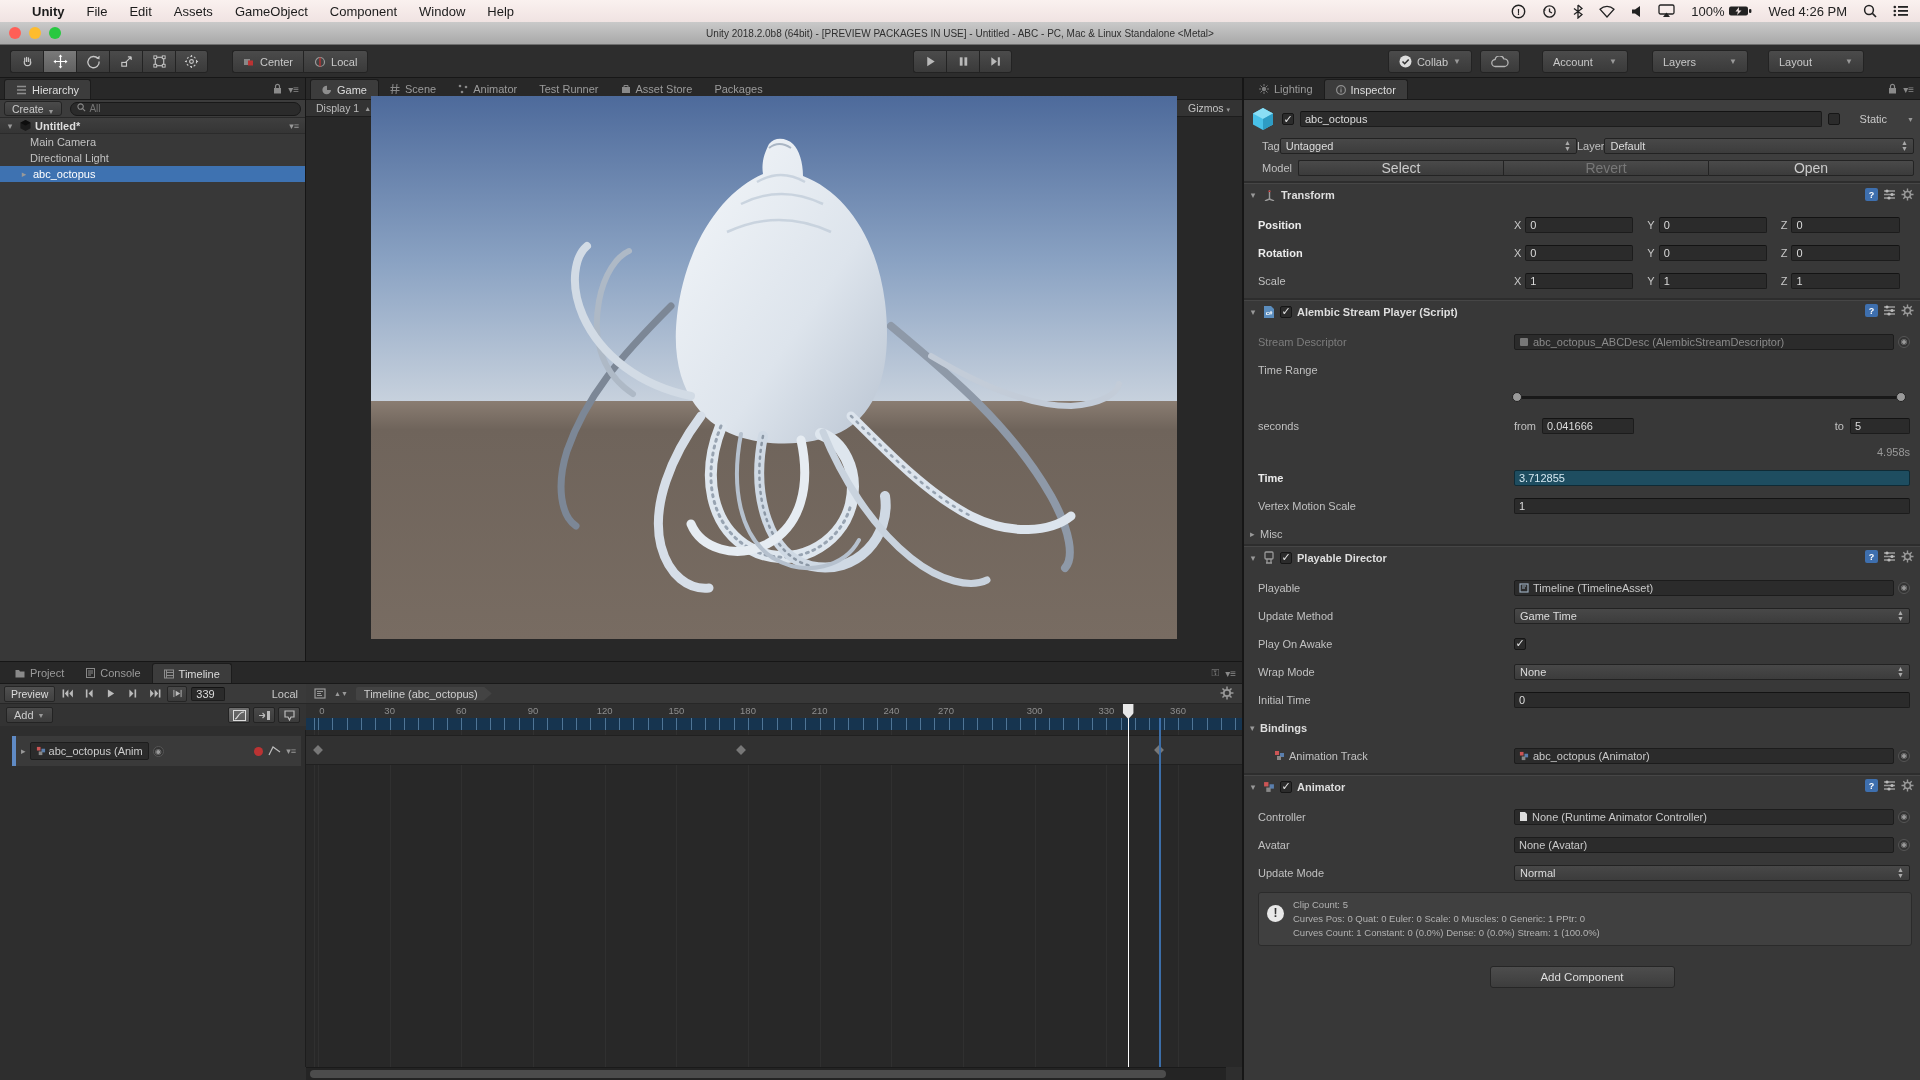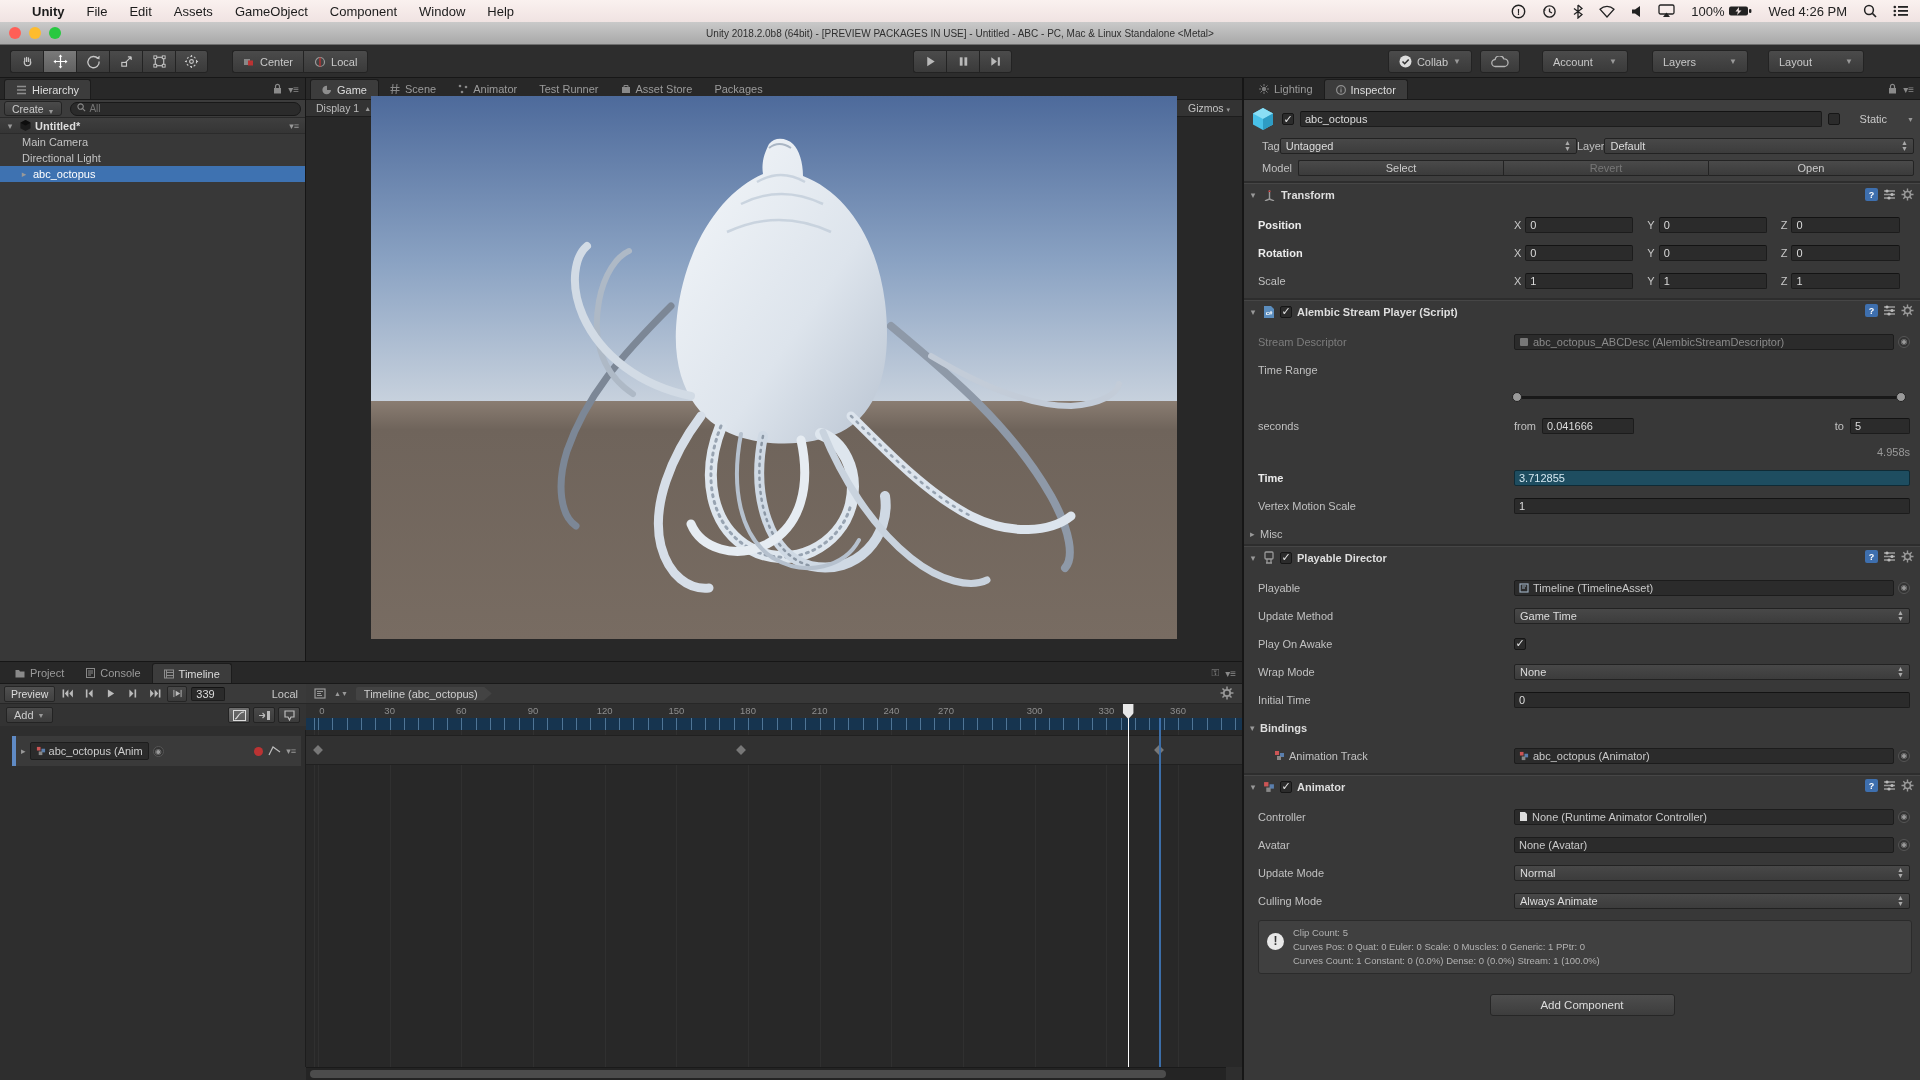--- a/index.html
+++ b/index.html
@@ -48,21 +48,21 @@
 .mini-icon{display:inline-flex;flex:none}
 
 
 #hierarchy{position:absolute;top:78px;left:0;width:306px;height:583px;background:#383838;border-right:1px solid #161616}
 #hier-toolbar{height:18px;background:#3c3c3c;border-bottom:1px solid #292929;display:flex;align-items:center;padding:1px 4px;gap:8px}
 #create-btn{background:linear-gradient(#4a4a4a,#3b3b3b);border:1px solid #232323;border-radius:3px;height:15px;padding:0 7px;display:flex;align-items:flex-end;gap:4px;color:#ccc;font-size:10.5px}
 #hier-search{flex:1;background:#2b2b2b;border:1px solid #191919;border-radius:8px;height:14px;display:flex;align-items:center;padding:0 6px;color:#8a8a8a;font-size:10px;gap:3px}
 #hier-search input{background:transparent;border:none;outline:none;color:#bbb;font-size:10px;width:100%}
 .hrow{height:16px;display:flex;align-items:center;padding-left:4px;gap:3px;color:#c2c2c2}
 .hrow .disc{width:12px;color:#999;font-size:9px;text-align:center;flex:none}
-.hrow.child{padding-left:22px}
+.hrow.child{padding-left:30px}
 .hrow.sel{background:#3e72b1;color:#fff}
 .hrow.scene{background:linear-gradient(#3f3f3f,#353535);border-bottom:1px solid #2b2b2b;color:#ddd;font-weight:bold}
 .hrow.scene .optics{margin-left:auto;margin-right:6px;color:#999;font-size:9px}
 
 
 #game{position:absolute;top:78px;left:306px;width:937px;height:583px;background:#282828;border-right:1px solid #161616}
 #game-ctrl{height:17px;background:#333;border-bottom:1px solid #1d1d1d;display:flex;align-items:center;padding:0 6px;gap:8px;color:#bdbdbd;font-size:10.5px}
 #game-ctrl .gpopup{display:flex;align-items:center;gap:5px;padding:0 4px;height:15px}
 #game-ctrl .sep{width:1px;height:12px;background:#222;box-shadow:1px 0 0 #3f3f3f}
 #scale-slider{width:290px;height:2px;background:#222;border-radius:2px;position:relative}
@@ -75,21 +75,21 @@
 
 
 #inspector{position:absolute;top:78px;left:1243px;width:677px;height:1002px;background:#383838;border-left:1px solid #161616;overflow:hidden}
 #insp-head{background:#3e3e3e;border-bottom:1px solid #2a2a2a;padding:6px 6px 6px 6px}
 #insp-row1{display:flex;align-items:center;gap:6px}
 #name-field{flex:1}
 #static-box{display:flex;align-items:center;gap:20px;color:#c9c9c9}
 #insp-row2{display:flex;align-items:center;margin-top:6px;padding-left:12px}
 #insp-row3{display:flex;align-items:center;margin-top:6px;gap:0;padding-left:12px}
 .ibtnbar{display:flex;flex:1}
-.ibtn{flex:1;height:16px;background:linear-gradient(#4a4a4a,#3b3b3b);border:1px solid #232323;border-right-width:0;color:#ccc;display:flex;align-items:center;justify-content:center;font-size:11px}
+.ibtn{flex:1;height:16px;background:linear-gradient(#4a4a4a,#3b3b3b);border:1px solid #232323;border-right-width:0;color:#ccc;display:flex;align-items:center;justify-content:center;font-size:14px}
 .ibtn:first-child{border-radius:2px 0 0 2px}
 .ibtn:last-child{border-radius:0 2px 2px 0;border-right-width:1px}
 .ibtn.dim{color:#777}
 .comp{border-top:1px solid #464646;box-shadow:0 -2px 0 #2d2d2d}
 .comp-header{height:21px;display:flex;align-items:center;gap:5px;padding:0 6px 0 4px;color:#dedede;font-weight:bold}
 .comp-header .disc{color:#999;font-size:9px;width:10px;text-align:center}
 .comp-header .hicons{margin-left:auto;display:flex;gap:5px;align-items:center}
 .irow{display:flex;align-items:center;min-height:17px;padding:0 10px 0 14px;margin:11px 0}
 .ilabel{width:256px;flex:none;color:#c0c0c0}
 .ilabel.bold{color:#ececec;font-weight:bold}
@@ -906,29 +906,20 @@
       </div>
       <div class="irow">
         <span class="ilabel">Update Mode</span>
         <span class="ival">
             <span class="popup" style="flex:1">
               <span>Normal</span>
               <span class="parrow">▲<br>▼</span>
             </span>
           </span>
       </div>
-      <div class="irow">
-        <span class="ilabel">Culling Mode</span>
-        <span class="ival">
-            <span class="popup" style="flex:1">
-              <span>Always Animate</span>
-              <span class="parrow">▲<br>▼</span>
-            </span>
-          </span>
-      </div>
       <div id="info-box">
         <span id="info-icon">!</span>
         <div>Clip Count: 5</div>
         <div>Curves Pos: 0 Quat: 0 Euler: 0 Scale: 0 Muscles: 0 Generic: 1 PPtr: 0</div>
         <div>Curves Count: 1 Constant: 0 (0.0%) Dense: 0 (0.0%) Stream: 1 (100.0%)</div>
       </div>
     </div>
 
     <span id="add-comp">Add Component</span>
   </div>

